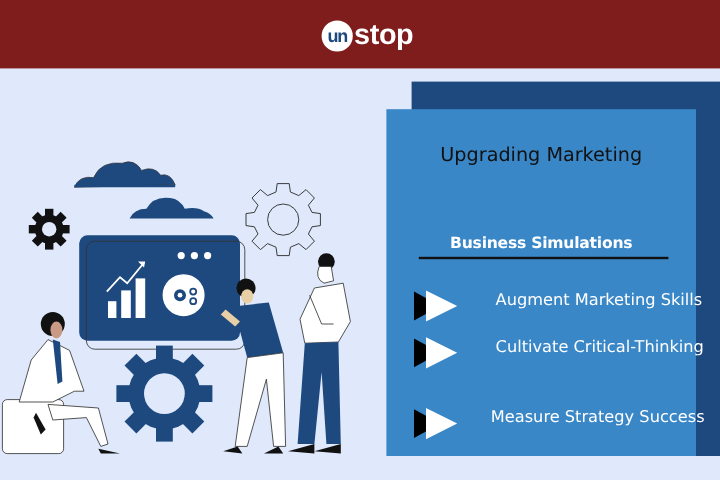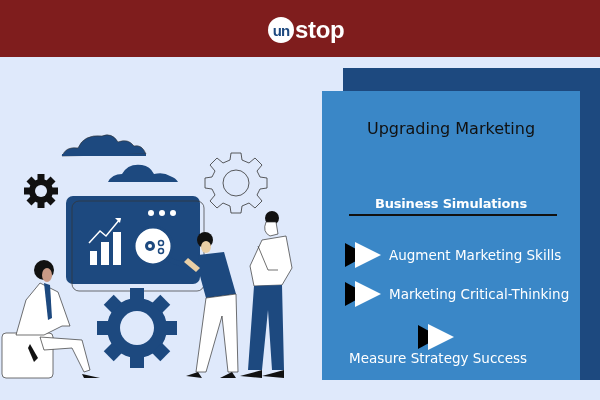--- a/index.html
+++ b/index.html
@@ -7,21 +7,21 @@
   body { background: #dfe9fb; font-family: "DejaVu Sans", sans-serif; position: relative; }
   .header { position: absolute; left: 0; top: 0; width: 600px; height: 57px; background: #7f1d1d; }
   .logo { position: absolute; left: 268px; top: 16px; height: 28px; display: flex; align-items: center; }
   .logo-circle { width: 26px; height: 26px; border-radius: 50%; background: #fff; color: #1d497f; font-weight: bold; font-size: 15px; display: flex; align-items: center; justify-content: center; letter-spacing: -1px; font-family: "Liberation Sans", sans-serif; }
   .logo-text { color: #fff; font-weight: bold; font-size: 24px; margin-left: 1px; font-family: "Liberation Sans", sans-serif; letter-spacing: -0.3px; }
   .dark-box { position: absolute; left: 343px; top: 68px; width: 257px; height: 312px; background: #1d497f; }
   .light-box { position: absolute; left: 322px; top: 91px; width: 258px; height: 289px; background: #3a87c7; }
   .title1 { position: absolute; left: 322px; top: 118px; width: 258px; text-align: center; color: #111; font-size: 16px; line-height: 22px; font-family: "DejaVu Sans", sans-serif; }
   .title2 { position: absolute; left: 322px; top: 176px; width: 258px; text-align: center; color: #fff; font-size: 13px; font-weight: bold; font-family: "DejaVu Sans", sans-serif; letter-spacing: -0.2px; margin-top: 20px; }
   .rule { position: absolute; left: 349px; top: 214px; width: 208px; height: 2px; background: #111; }
-  .bullet { position: absolute; left: 345px; display: flex; align-items: center; }
+  .bullet { position: absolute; left: 345px; display: flex; align-items: flex-start; gap: 24px; }
   .arrows { position: relative; width: 36px; height: 26px; }
   .arrow-black { position: absolute; left: 0; top: 1px; width: 0; height: 0; border-top: 12px solid transparent; border-bottom: 12px solid transparent; border-left: 22px solid #000; }
   .arrow-white { position: absolute; left: 10px; top: 0; width: 0; height: 0; border-top: 13px solid transparent; border-bottom: 13px solid transparent; border-left: 26px solid #fff; }
   .bullet-text { color: #fff; font-size: 13.5px; margin-left: 6px; white-space: nowrap; font-family: "DejaVu Sans", sans-serif; }
   .illus { position: absolute; left: 0; top: 57px; width: 322px; height: 343px; }
 </style>
 </head>
 <body>
 
 <div class="header">
@@ -145,21 +145,21 @@
       <div class="arrow-black"></div>
       <div class="arrow-white"></div>
     </div>
   <span class="bullet-text" style="margin-left:8px;">Augment Marketing Skills</span>
 </div>
 <div class="bullet" style="top:281px;">
   <div class="arrows">
       <div class="arrow-black"></div>
       <div class="arrow-white"></div>
     </div>
-  <span class="bullet-text" style="margin-left:8px;">Marketing Critical-Thinking</span>
+  <span class="bullet-text" style="margin-left:8px;">Cultivate Critical-Thinking</span>
 </div>
-<div class="bullet" style="top:324px;flex-direction:column;">
+<div class="bullet" style="top:340px;">
   <div class="arrows">
       <div class="arrow-black"></div>
       <div class="arrow-white"></div>
     </div>
   <span class="bullet-text" style="margin-left:4px;">Measure Strategy Success</span>
 </div>
 
 </body></html>

